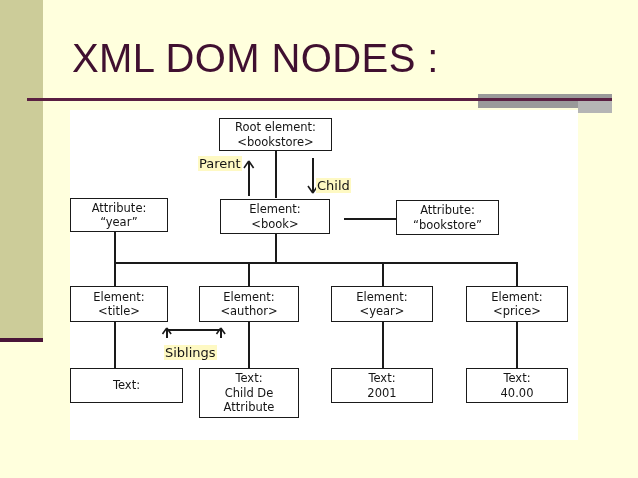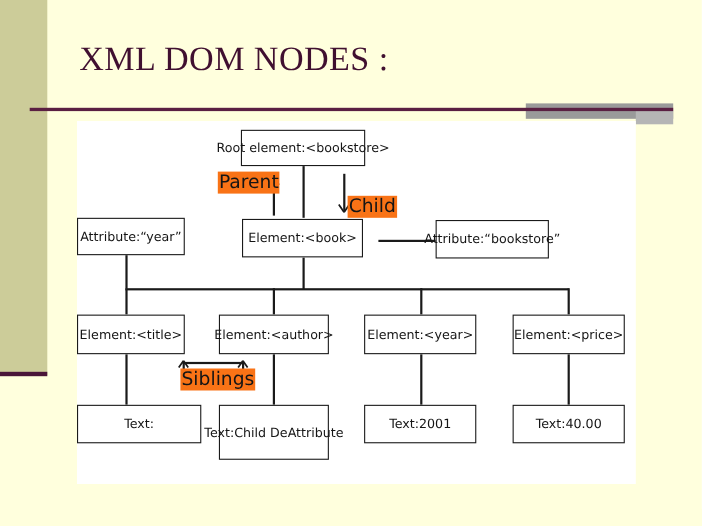--- a/index.html
+++ b/index.html
@@ -42,22 +42,22 @@
   }
   .gray-bar-lower {
     position: absolute;
     left: 578px; top: 101px;
     width: 34px; height: 12px;
     background: #b5b5b5;
   }
   .slide-title {
     position: absolute;
     left: 72px; top: 36px;
-    font-family: Liberation Serif, serif;
-    font-size: 31px;
+    font-family: Liberation Sans, sans-serif;
+    font-size: 40px;
     color: #401030;
     letter-spacing: 0.4px;
     white-space: nowrap;
   }
 
   
   .canvas {
     position: absolute;
     left: 70px; top: 110px;
     width: 508px; height: 330px;
@@ -67,21 +67,21 @@
   
   .node {
     position: absolute;
     border: 1.6px solid #1a1a1a;
     background: #ffffff;
     color: #151515;
     font-size: 11.5px;
     line-height: 14.5px;
     text-align: center;
     display: flex;
-    flex-direction: row;
+    flex-direction: column;
     justify-content: center;
     align-items: center;
     padding: 2px 3px;
     white-space: nowrap;
     z-index: 3;
   }
   .node span { display: block; }
 
   
   .vline {
@@ -92,25 +92,25 @@
   }
   .hline {
     position: absolute;
     height: 1.6px;
     background: #1a1a1a;
     z-index: 1;
   }
 
   .lbl {
     position: absolute;
-    font-size: 17px;
+    font-size: 13px;
     color: #151515;
     white-space: nowrap;
     z-index: 4;
-    background: #f97316;
+    background: #fef9c3;
     padding: 0 1px;
   }
 
   
   .arrows {
     position: absolute;
     left: 0; top: 0;
     width: 508px; height: 330px;
     z-index: 2;
     pointer-events: none;
@@ -220,15 +220,15 @@
     <span>2001</span>
   </div>
 
   <div class="node" style="left:396px; top:258px; width:102px; height:35px;">
     <span>Text:</span>
     <span>40.00</span>
   </div>
 
   <div class="lbl" style="left:128px; top:46px;">Parent</div>
   <div class="lbl" style="left:246px; top:68px;">Child</div>
-  <div class="lbl" style="left:94px; top:225px;">Siblings</div>
+  <div class="lbl" style="left:94px; top:235px;">Siblings</div>
 
 </div>
 
 </body></html>

